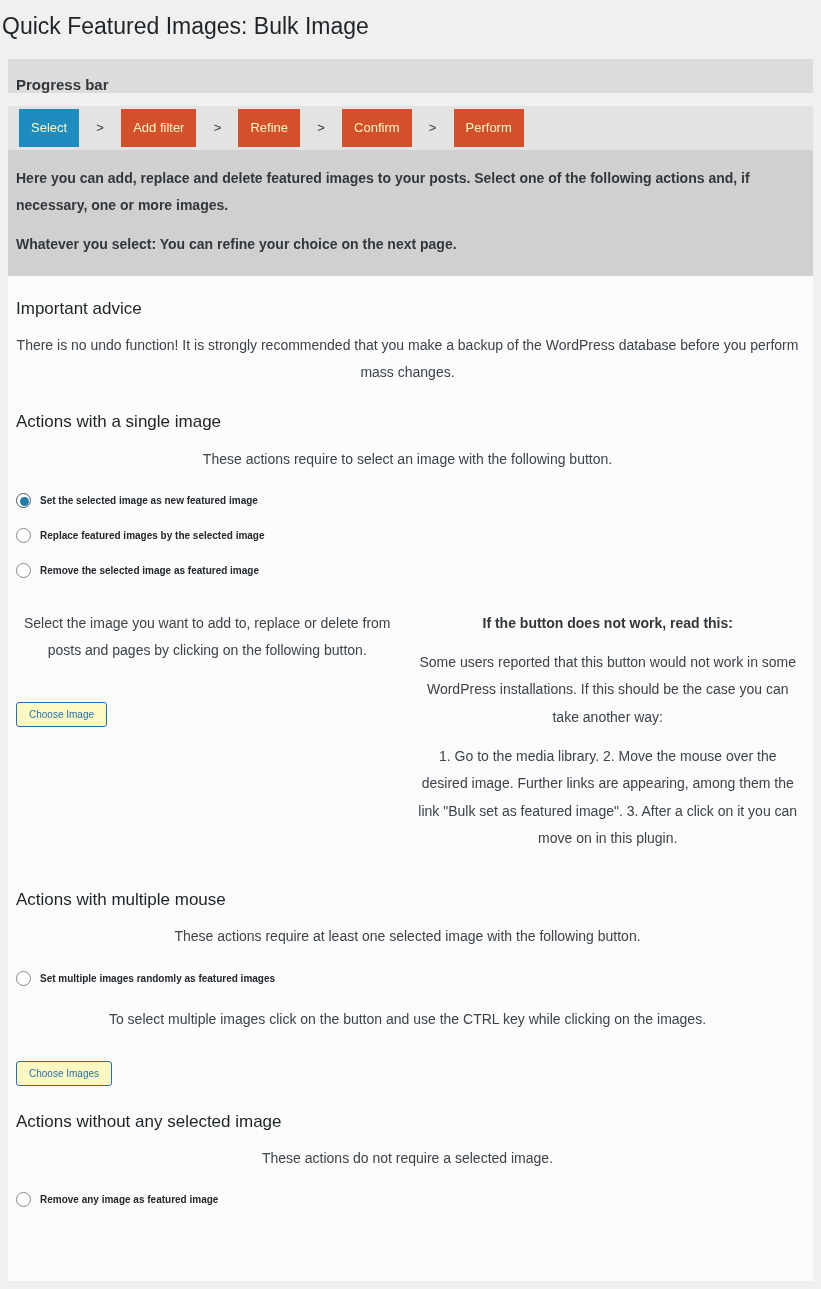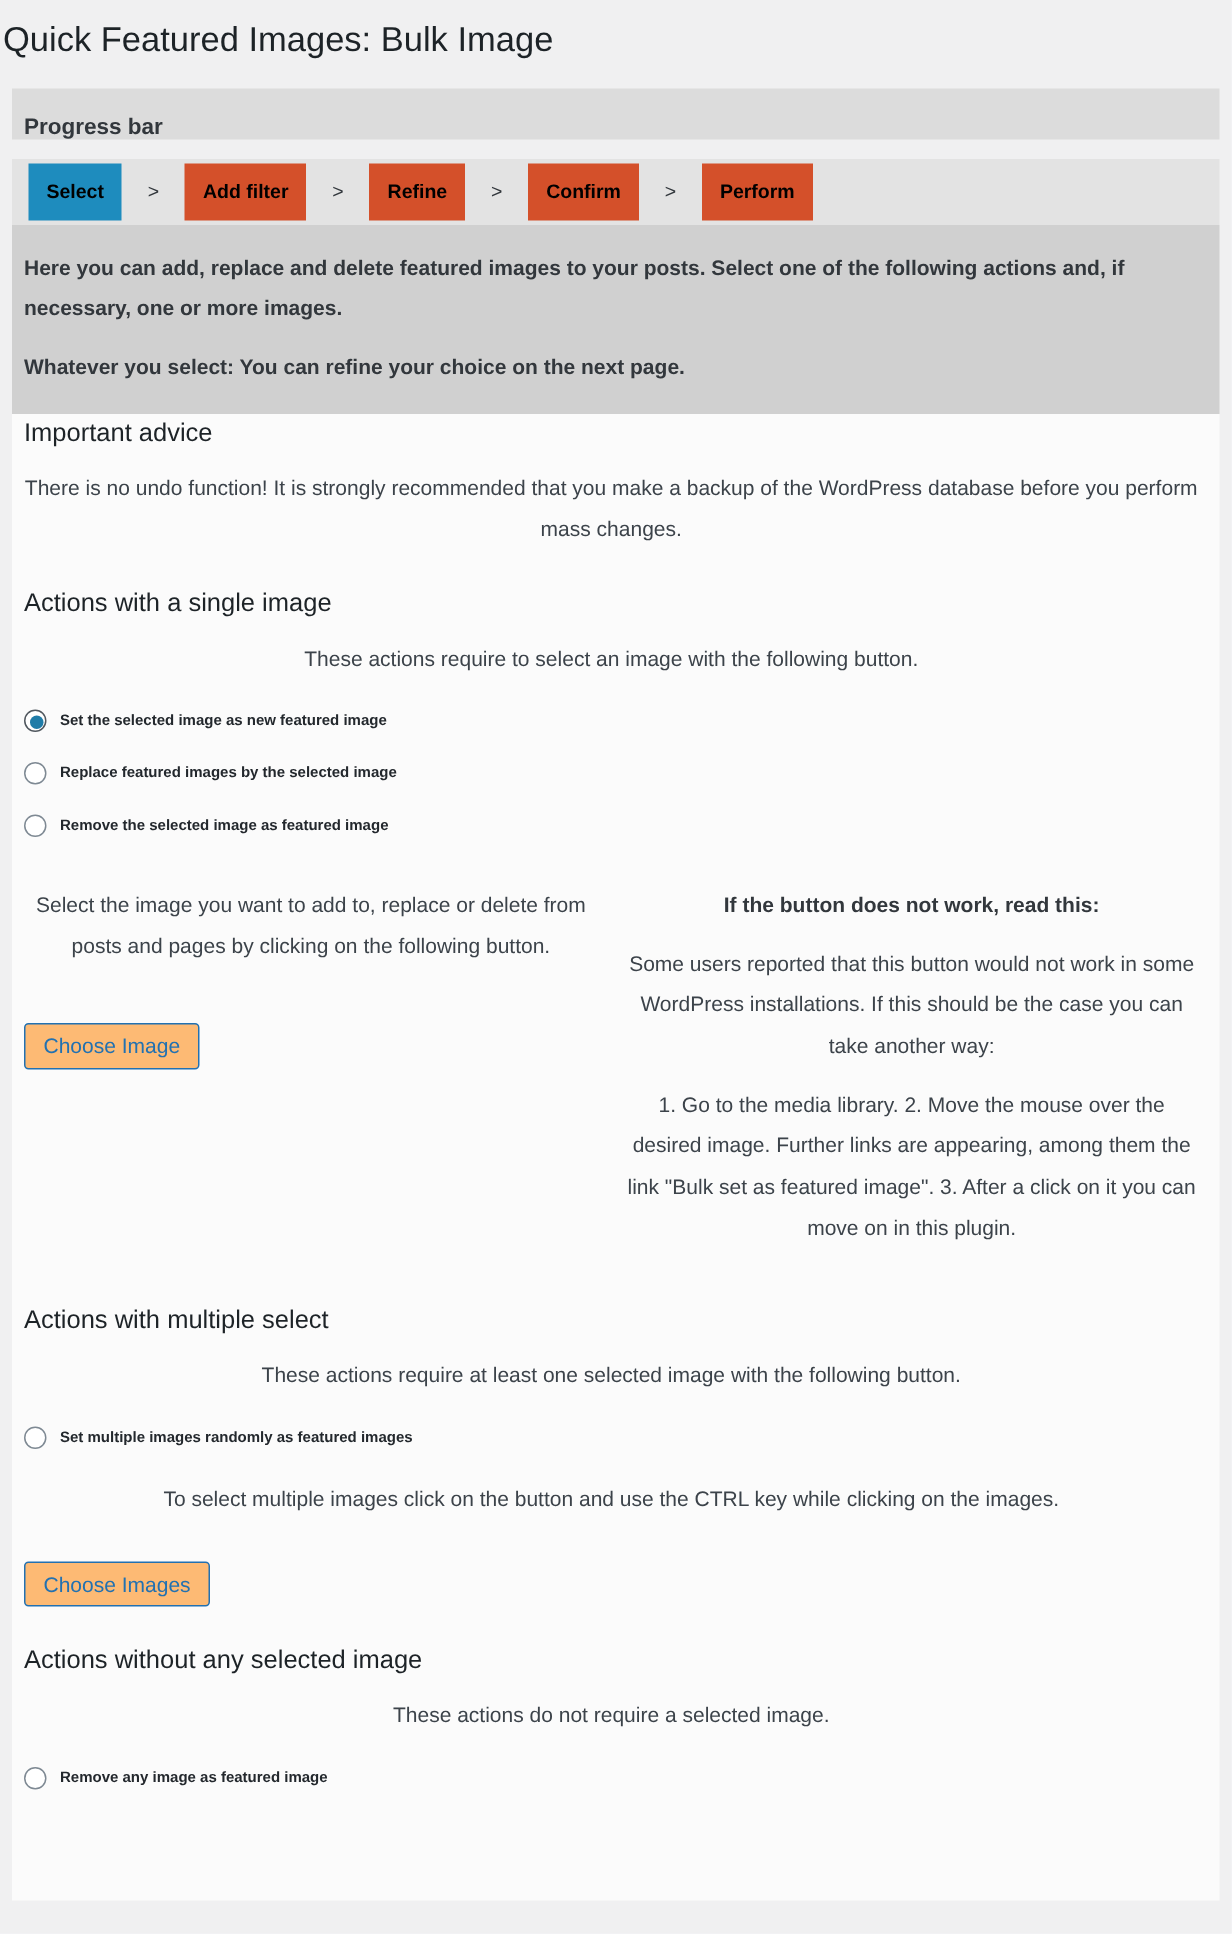--- a/index.html
+++ b/index.html
@@ -27,22 +27,22 @@
   .strip.progress-header { margin-top: 17px; }
   .strip.what-header { margin-top: 34px; }
 
   .steps {
     margin-top: 13px; height: 44px; background: #e3e3e3;
     display: flex; align-items: center; padding-left: 11px;
   }
   .step {
     display: inline-block;
     background: var(--step-inactive, #d4502a);
-    color: #000000; font-size: 13px; line-height: 1.2;
-    padding: 11px 12px; text-decoration: none; font-weight: bold;
+    color: #fef9c3; font-size: 13px; line-height: 1.2;
+    padding: 11px 12px; text-decoration: none;
   }
   .step.active { background: var(--step-active, #1e8cbe); }
   .sep {
     width: 42px; text-align: center;
     font-size: 13px; color: #32373c; font-weight: 400;
   }
 
   .notice {
     background: #d0d0d0;
     padding: 3px 16px 5px 8px;
@@ -53,21 +53,21 @@
   }
 
   .content {
     background: #fbfbfb;
     padding: 2px 14px 54px 8px;
   }
   .content h3 {
     font-size: 17px; font-weight: 500; color: #1d2327;
     margin: 25px 0 4px; line-height: 1.3;
   }
-  .content h3:first-child { margin-top: 0; }
+  .content h3:first-child { margin-top: 20px; }
   .content p {
     font-size: 14px; color: #3c434a;
     line-height: 1.95; margin: 12px 0; text-align: center;
   }
 
   .option { display: flex; align-items: center; margin: 20px 0; }
   .radio {
     width: 15px; height: 15px; flex: none;
     border: 1px solid #7e8993; border-radius: 50%;
     background: #fff; margin-right: 9px; position: relative;
@@ -81,24 +81,24 @@
   }
   .option label {
     font-size: 10px; font-weight: 600; color: #23282d; cursor: pointer;
   }
 
   .columns { display: flex; gap: 18px; margin-top: 2px; }
   .col { flex: 1; }
   .col p.bold-lead { font-weight: 700; color: #32373c; }
 
   .btn {
-    display: inline-block; background: #fdba74;
+    display: inline-block; background: #fef9c3;
     border: 1px solid var(--button-accent, #2271b1);
     color: var(--button-accent, #2271b1);
-    font-family: inherit; font-size: 14px; line-height: 1.3;
+    font-family: inherit; font-size: 10px; line-height: 1.3;
     padding: 5px 12px; border-radius: 3px; cursor: pointer;
   }
   .btn.choose-image { margin-top: 26px; }
   .btn.choose-images { margin-top: 16px; }
 </style>
 </head>
 <body>
 
 <h1 class="page-title">Quick Featured Images: Bulk Image</h1>
 
@@ -152,21 +152,21 @@
         <p>Select the image you want to add to, replace or delete from posts and pages by clicking on the following button.</p>
         <button class="btn choose-image">Choose Image</button>
       </div>
       <div class="col">
         <p class="bold-lead">If the button does not work, read this:</p>
         <p>Some users reported that this button would not work in some WordPress installations. If this should be the case you can take another way:</p>
         <p>1. Go to the media library. 2. Move the mouse over the desired image. Further links are appearing, among them the link "Bulk set as featured image". 3. After a click on it you can move on in this plugin.</p>
       </div>
     </div>
 
-    <h3>Actions with multiple select</h3>
+    <h3>Actions with multiple mouse</h3>
     <p>These actions require at least one selected image with the following button.</p>
 
     <div class="option">
       <span class="radio"></span>
       <label>Set multiple images randomly as featured images</label>
     </div>
 
     <p>To select multiple images click on the button and use the CTRL key while clicking on the images.</p>
     <button class="btn choose-images">Choose Images</button>
 

